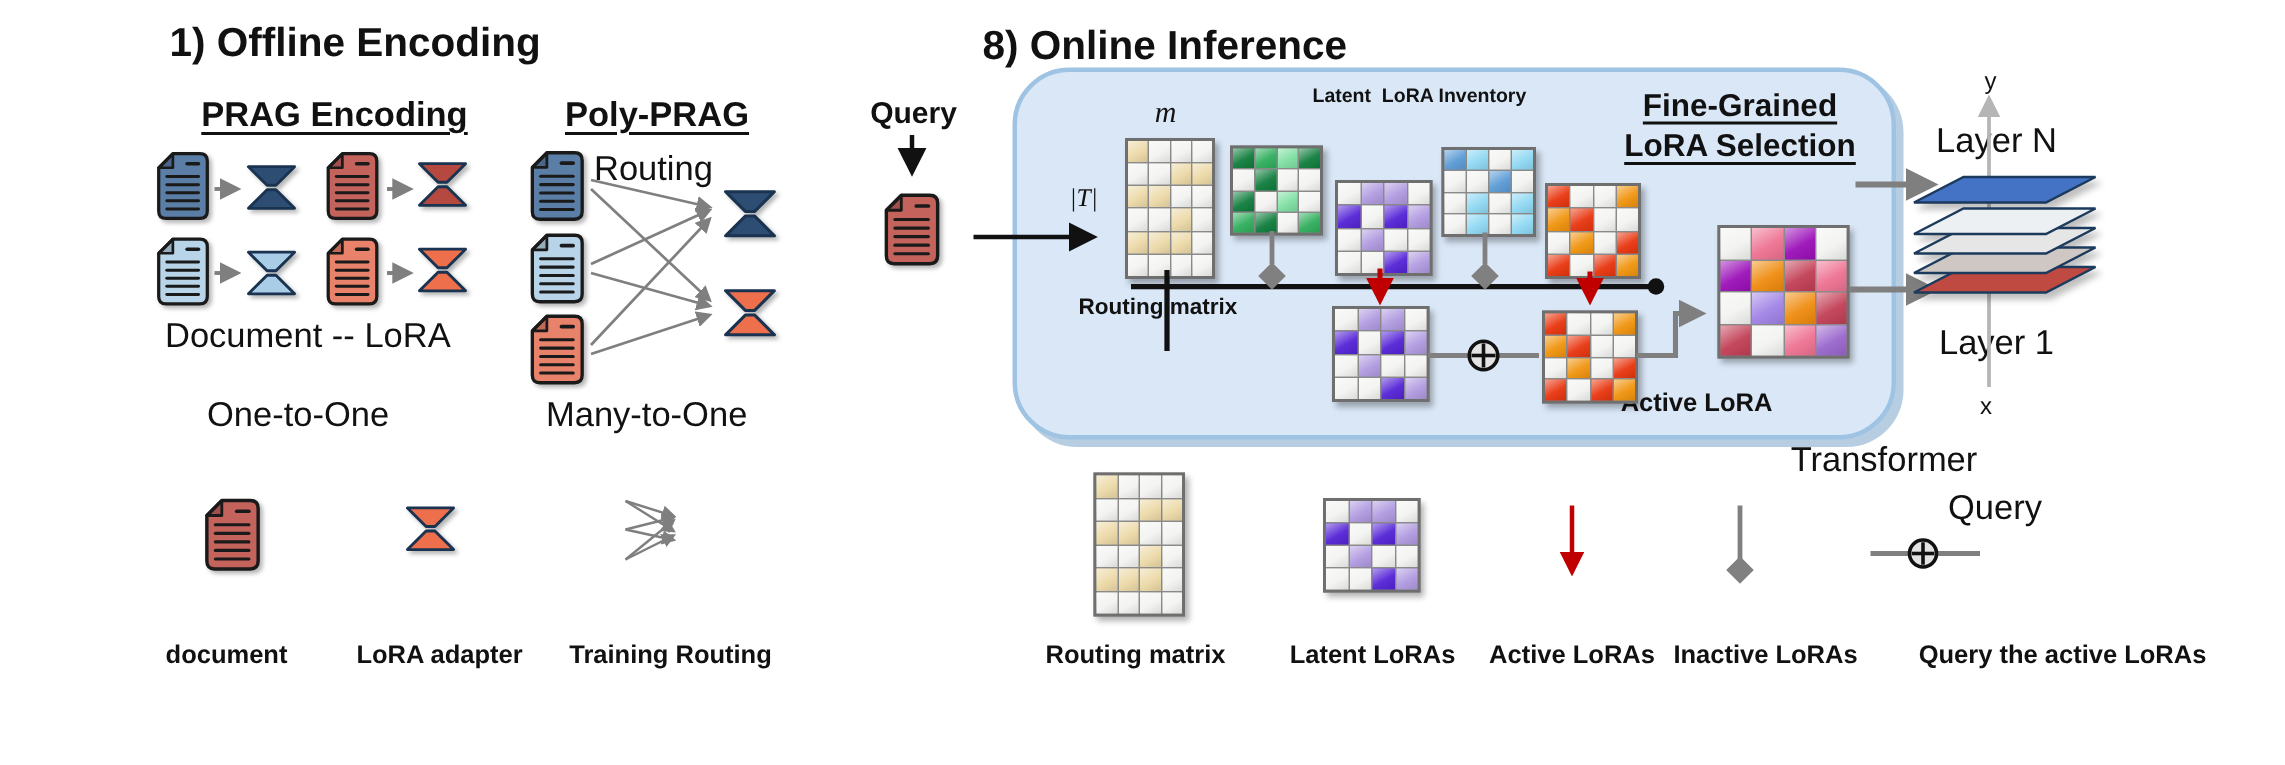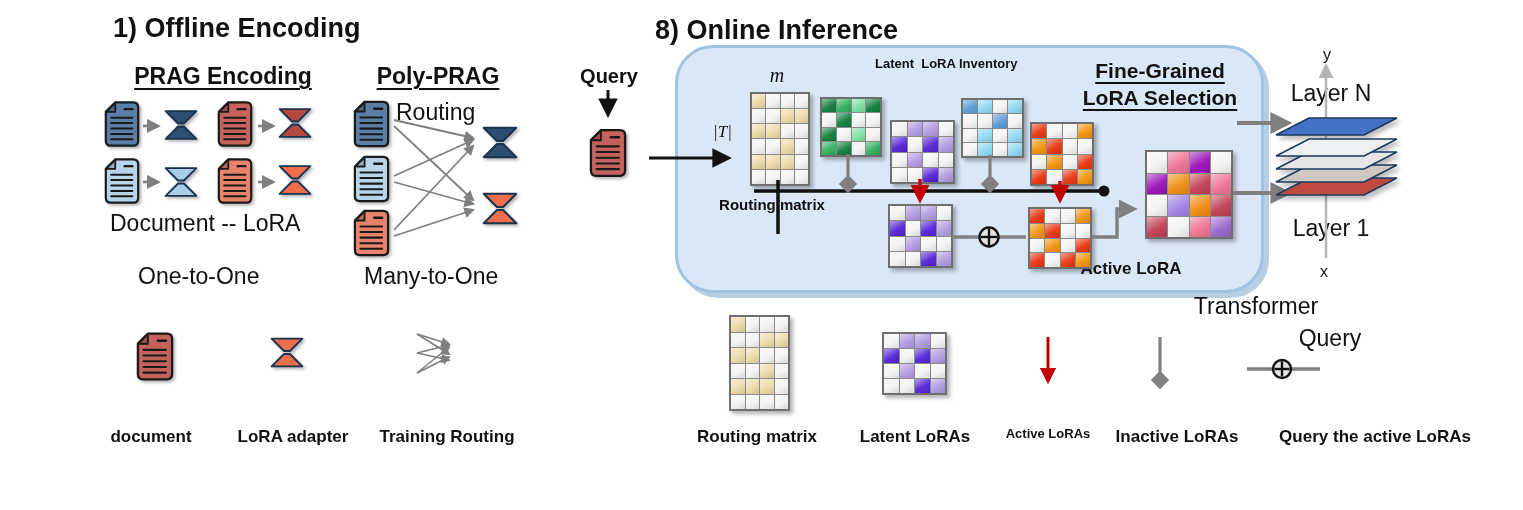--- a/index.html
+++ b/index.html
@@ -318,21 +318,21 @@
       <div class="cell" style="background-color: rgb(176, 154, 224);"></div>
       <div class="cell" style="background-color: rgb(243, 243, 241);"></div>
       <div class="cell" style="background-color: rgb(243, 243, 241);"></div>
       <div class="cell" style="background-color: rgb(243, 243, 241);"></div>
       <div class="cell" style="background-color: rgb(243, 243, 241);"></div>
       <div class="cell" style="background-color: rgb(84, 35, 214);"></div>
       <div class="cell" style="background-color: rgb(176, 154, 224);"></div>
     </div>
   <div class="t b c" style="left:757px;top:427px;font-size:17px">Routing matrix</div>
   <div class="t b c" style="left:915px;top:427px;font-size:17px">Latent LoRAs</div>
-  <div class="t b c" style="left:1048px;top:427px;font-size:13px">Active LoRAs</div>
+  <div class="t b c" style="left:1048px;top:427px;font-size:17px">Active LoRAs</div>
   <div class="t b c" style="left:1177px;top:427px;font-size:17px">Inactive LoRAs</div>
   <div class="t b c" style="left:1375px;top:427px;font-size:17px">Query the active LoRAs</div>
 
   <svg class="overlay" width="1523" height="510" viewBox="0 0 1523 510">
     <defs>
       <marker id="ab" viewBox="0 0 10 10" refX="8" refY="5" markerWidth="6.5" markerHeight="6.5" orient="auto-start-reverse">
           <path d="M0 0 L10 5 L0 10 z" fill="#111"></path>
         </marker>
       <marker id="ag" viewBox="0 0 10 10" refX="8" refY="5" markerWidth="5.5" markerHeight="5.5" orient="auto-start-reverse">
           <path d="M0 0 L10 5 L0 10 z" fill="#7f7f7f"></path>

